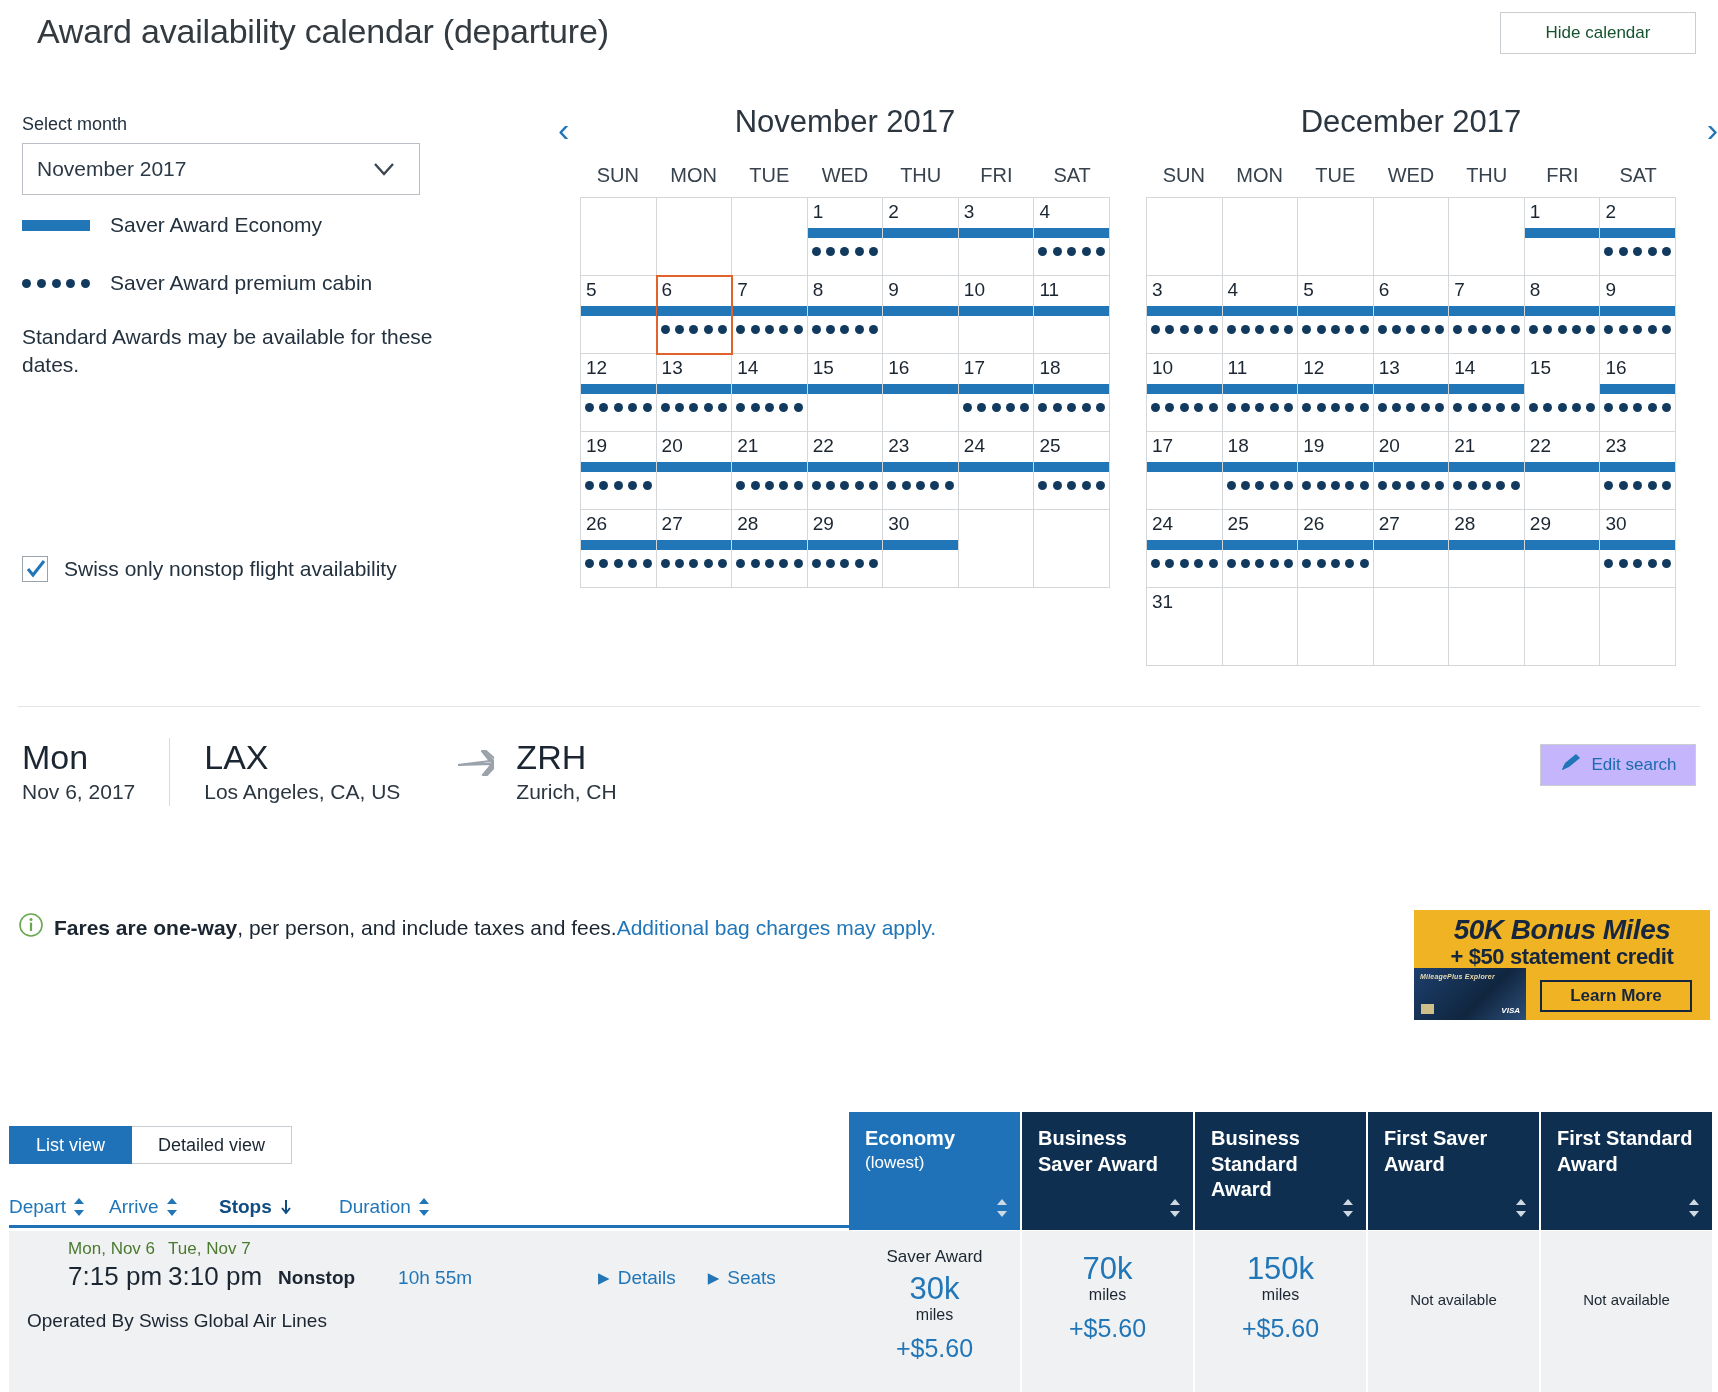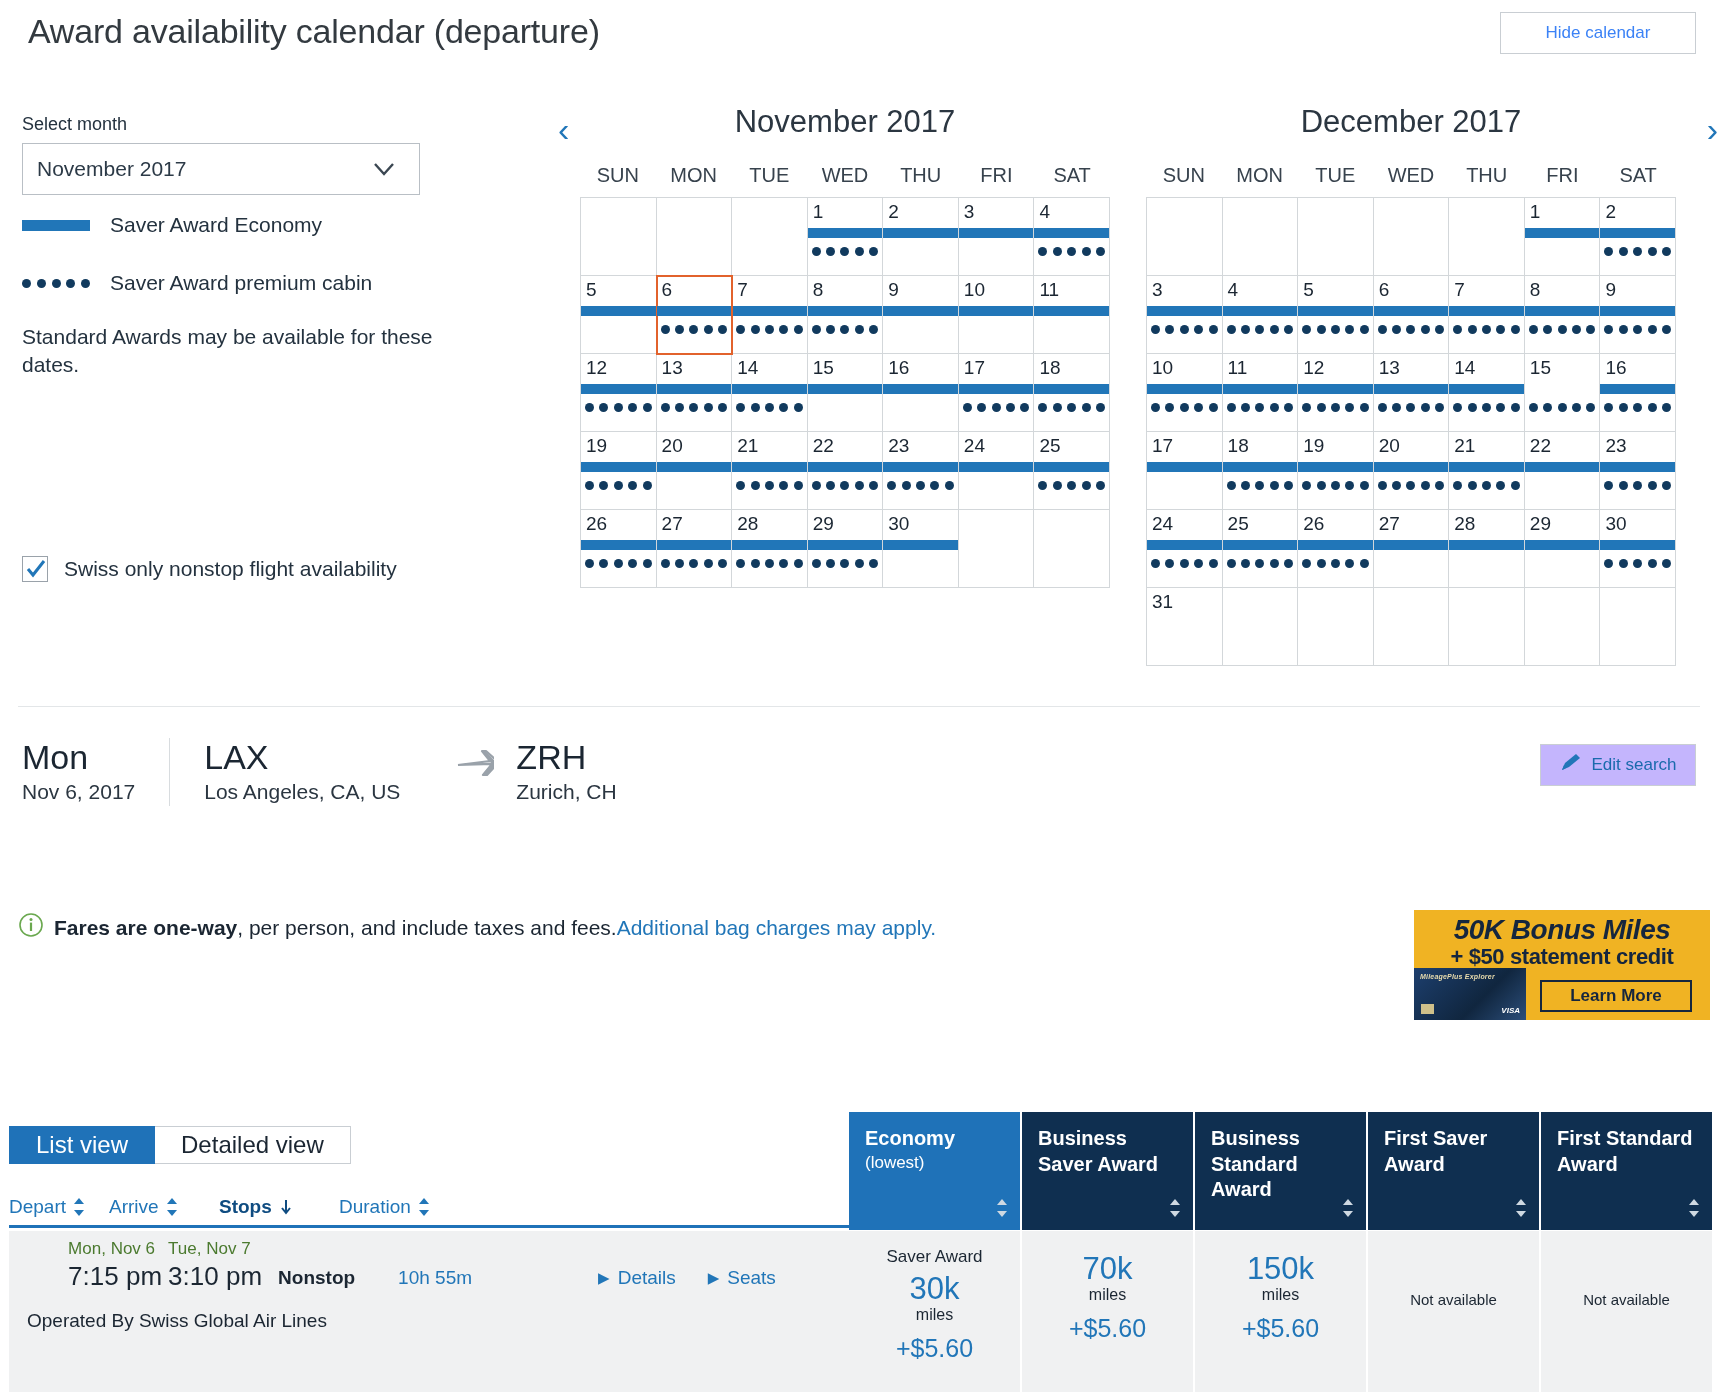--- a/index.html
+++ b/index.html
@@ -7,29 +7,29 @@
   body {
     width:1718px; height:1392px;
     background:#ffffff;
     font-family:"Liberation Sans", sans-serif;
     color:#1b2a40;
     overflow:hidden;
     position:relative;
   }
 
   
-  .hdr { position:relative; padding:0 28px; }
+  .hdr { position:relative; padding:0 37px; }
   .page-title {
     font-size:34px; font-weight:400; color:#333a40;
     padding-top:12px; letter-spacing:-.2px;
   }
   .hide-cal-btn {
     position:absolute; right:22px; top:12px;
     width:196px; height:42px; line-height:40px; text-align:center;
-    border:1px solid #c9ced3; background:#fff; color:#3b82f6;
+    border:1px solid #c9ced3; background:#fff; color:#14532d;
     font-size:17px; cursor:pointer;
   }
   .select-month-lbl { font-size:18px; margin:22px 0 8px 0; color:#24323f; }
 
   
   .left-col { position:absolute; left:22px; top:92px; width:470px; }
   .month-select {
     width:398px; height:52px; border:1px solid #b9bfc5; background:#fff;
     display:flex; align-items:center; padding:0 14px;
     font-size:21px; color:#2c3a47; position:relative; cursor:pointer;
@@ -126,21 +126,21 @@
     position:absolute; right:18px; bottom:8px; width:152px; height:32px;
     background:#f0b323; border:2px solid #15263e; color:#15263e;
     font-size:17px; font-weight:bold; display:flex; align-items:center; justify-content:center;
   }
   .ad .adband { position:absolute; left:0; bottom:0; width:100%; height:52px; background:#15263e; z-index:-1;}
 
   
   .view-tabs { position:absolute; left:9px; top:1126px; display:flex; }
   .vtab {
     height:38px; padding:0 26px; display:flex; align-items:center; justify-content:center;
-    font-size:24px; cursor:pointer; border:1px solid #c9ced3;
+    font-size:18px; cursor:pointer; border:1px solid #c9ced3;
   }
   .vtab.active { background:#1f72b8; color:#fff; border-color:#1f72b8; font-weight:normal; }
   .vtab.inactive { background:#fff; color:#1b2632; border-left:none; }
 
   
   .res-head {
     position:absolute; left:9px; top:1188px; width:840px; height:40px;
     display:flex; align-items:center; border-bottom:3px solid #1f72b8;
   }
   .sortcol { display:flex; align-items:center; font-size:19px; color:#2176b8; cursor:pointer; }

